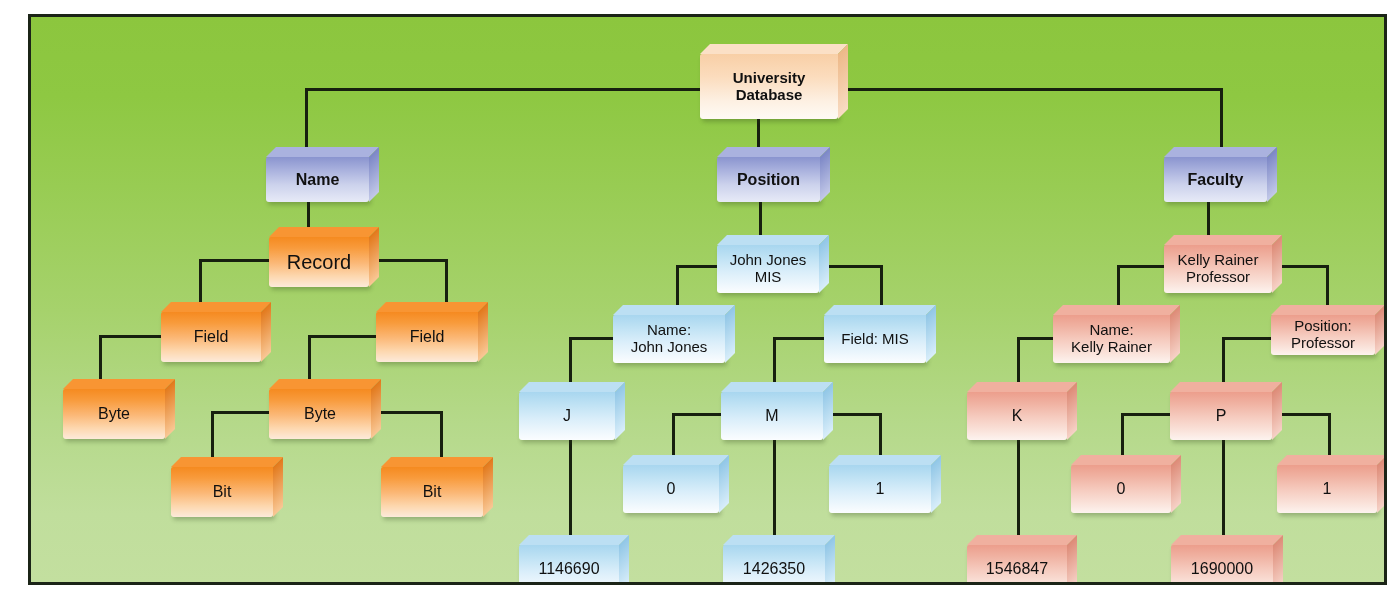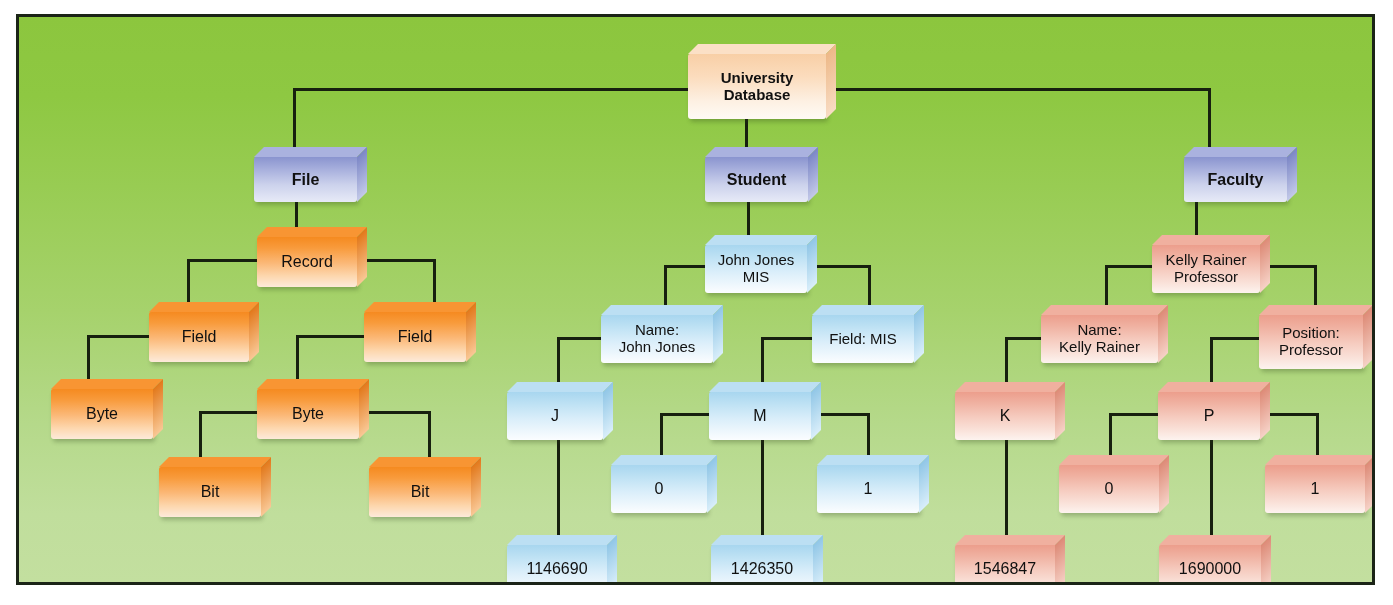--- a/index.html
+++ b/index.html
@@ -1,21 +1,21 @@
 <!DOCTYPE html>
 <html><head>
 <meta charset="utf-8">
 <title>Data Hierarchy Diagram</title>
 <style>
   html,body{margin:0;padding:0;background:#ffffff;}
   body{width:1393px;height:605px;overflow:hidden;
        font-family:"Liberation Sans","DejaVu Sans",sans-serif;}
 
   #frame{
-    position:absolute; left:16px; top:14px;
+    position:absolute; left:28px; top:14px;
     width:1359px; height:571px;
     border:3px solid #1b2417;
     box-sizing:border-box;
     background:linear-gradient(to bottom,
         #8cc63e 0%, #8ec842 14%, #98cc53 30%,
         #a6d26c 52%, #b5d98a 72%, #c0de9c 88%, #c3df9f 100%);
     overflow:hidden;
   }
 
   
@@ -132,24 +132,24 @@
       <div class="ln lnv" style="left: 986px; top: 395px; height: 126px;"></div>
       <div class="ln lnh" style="left: 1090px; top: 396px; width: 52px;"></div>
       <div class="ln lnv" style="left: 1090px; top: 396px; height: 45px;"></div>
       <div class="ln lnv" style="left: 1191px; top: 396px; height: 125px;"></div>
       <div class="ln lnh" style="left: 1249px; top: 396px; width: 50px;"></div>
       <div class="ln lnv" style="left: 1297px; top: 396px; height: 45px;"></div>
     </div>
   <div id="nodes">
       <div class="node c-peach bold" style="left: 669px; top: 27px; width: 148px; height: 75px; font-size: 15px;"><div class="face"></div><div class="top"></div><div class="side" style="top: 10px;"></div><div class="lbl">University
 Database</div></div>
-      <div class="node c-violet bold" style="left: 235px; top: 130px; width: 113px; height: 55px; font-size: 16px;"><div class="face"></div><div class="top"></div><div class="side" style="top: 10px;"></div><div class="lbl">File</div></div>
-      <div class="node c-violet bold" style="left: 686px; top: 130px; width: 113px; height: 55px; font-size: 16px;"><div class="face"></div><div class="top"></div><div class="side" style="top: 10px;"></div><div class="lbl">Student</div></div>
-      <div class="node c-violet bold" style="left: 1133px; top: 130px; width: 113px; height: 55px; font-size: 16px; margin-left: 32px;"><div class="face"></div><div class="top"></div><div class="side" style="top: 10px;"></div><div class="lbl">Faculty</div></div>
-      <div class="node c-orange" style="left: 238px; top: 210px; width: 110px; height: 60px; font-size: 16px;"><div class="face"></div><div class="top"></div><div class="side" style="top: 10px;"></div><div class="lbl">Record</div></div>
+      <div class="node c-violet bold" style="left: 235px; top: 130px; width: 113px; height: 55px; font-size: 16px;"><div class="face"></div><div class="top"></div><div class="side" style="top: 10px;"></div><div class="lbl">Name</div></div>
+      <div class="node c-violet bold" style="left: 686px; top: 130px; width: 113px; height: 55px; font-size: 16px;"><div class="face"></div><div class="top"></div><div class="side" style="top: 10px;"></div><div class="lbl">Position</div></div>
+      <div class="node c-violet bold" style="left: 1133px; top: 130px; width: 113px; height: 55px; font-size: 16px;"><div class="face"></div><div class="top"></div><div class="side" style="top: 10px;"></div><div class="lbl">Faculty</div></div>
+      <div class="node c-orange" style="left: 238px; top: 210px; width: 110px; height: 60px; font-size: 20px;"><div class="face"></div><div class="top"></div><div class="side" style="top: 10px;"></div><div class="lbl">Record</div></div>
       <div class="node c-orange" style="left: 130px; top: 285px; width: 110px; height: 60px; font-size: 16px;"><div class="face"></div><div class="top"></div><div class="side" style="top: 10px;"></div><div class="lbl">Field</div></div>
       <div class="node c-orange" style="left: 345px; top: 285px; width: 112px; height: 60px; font-size: 16px;"><div class="face"></div><div class="top"></div><div class="side" style="top: 10px;"></div><div class="lbl">Field</div></div>
       <div class="node c-orange" style="left: 32px; top: 362px; width: 112px; height: 60px; font-size: 16px;"><div class="face"></div><div class="top"></div><div class="side" style="top: 10px;"></div><div class="lbl">Byte</div></div>
       <div class="node c-orange" style="left: 238px; top: 362px; width: 112px; height: 60px; font-size: 16px;"><div class="face"></div><div class="top"></div><div class="side" style="top: 10px;"></div><div class="lbl">Byte</div></div>
       <div class="node c-orange" style="left: 140px; top: 440px; width: 112px; height: 60px; font-size: 16px;"><div class="face"></div><div class="top"></div><div class="side" style="top: 10px;"></div><div class="lbl">Bit</div></div>
       <div class="node c-orange" style="left: 350px; top: 440px; width: 112px; height: 60px; font-size: 16px;"><div class="face"></div><div class="top"></div><div class="side" style="top: 10px;"></div><div class="lbl">Bit</div></div>
       <div class="node c-blue" style="left: 686px; top: 218px; width: 112px; height: 58px; font-size: 15px;"><div class="face"></div><div class="top"></div><div class="side" style="top: 10px;"></div><div class="lbl">John Jones
 MIS</div></div>
       <div class="node c-blue" style="left: 582px; top: 288px; width: 122px; height: 58px; font-size: 15px;"><div class="face"></div><div class="top"></div><div class="side" style="top: 10px;"></div><div class="lbl">Name:
 John Jones</div></div>
@@ -157,21 +157,21 @@
       <div class="node c-blue" style="left: 488px; top: 365px; width: 106px; height: 58px; font-size: 16px;"><div class="face"></div><div class="top"></div><div class="side" style="top: 10px;"></div><div class="lbl">J</div></div>
       <div class="node c-blue" style="left: 690px; top: 365px; width: 112px; height: 58px; font-size: 16px;"><div class="face"></div><div class="top"></div><div class="side" style="top: 10px;"></div><div class="lbl">M</div></div>
       <div class="node c-blue" style="left: 592px; top: 438px; width: 106px; height: 58px; font-size: 16px;"><div class="face"></div><div class="top"></div><div class="side" style="top: 10px;"></div><div class="lbl">0</div></div>
       <div class="node c-blue" style="left: 798px; top: 438px; width: 112px; height: 58px; font-size: 16px;"><div class="face"></div><div class="top"></div><div class="side" style="top: 10px;"></div><div class="lbl">1</div></div>
       <div class="node c-blue" style="left: 488px; top: 518px; width: 110px; height: 58px; font-size: 16px;"><div class="face"></div><div class="top"></div><div class="side" style="top: 10px;"></div><div class="lbl">1146690</div></div>
       <div class="node c-blue" style="left: 692px; top: 518px; width: 112px; height: 58px; font-size: 16px;"><div class="face"></div><div class="top"></div><div class="side" style="top: 10px;"></div><div class="lbl">1426350</div></div>
       <div class="node c-salmon" style="left: 1133px; top: 218px; width: 118px; height: 58px; font-size: 15px;"><div class="face"></div><div class="top"></div><div class="side" style="top: 10px;"></div><div class="lbl">Kelly Rainer
 Professor</div></div>
       <div class="node c-salmon" style="left: 1022px; top: 288px; width: 127px; height: 58px; font-size: 15px;"><div class="face"></div><div class="top"></div><div class="side" style="top: 10px;"></div><div class="lbl">Name:
 Kelly Rainer</div></div>
-      <div class="node c-salmon" style="left: 1240px; top: 288px; width: 114px; height: 64px; font-size: 15px;"><div class="face"></div><div class="top"></div><div class="side" style="top: 10px;"></div><div class="lbl">Position:
+      <div class="node c-salmon" style="left: 1240px; top: 288px; width: 114px; height: 50px; font-size: 15px;"><div class="face"></div><div class="top"></div><div class="side" style="top: 10px;"></div><div class="lbl">Position:
 Professor</div></div>
       <div class="node c-salmon" style="left: 936px; top: 365px; width: 110px; height: 58px; font-size: 16px;"><div class="face"></div><div class="top"></div><div class="side" style="top: 10px;"></div><div class="lbl">K</div></div>
       <div class="node c-salmon" style="left: 1139px; top: 365px; width: 112px; height: 58px; font-size: 16px;"><div class="face"></div><div class="top"></div><div class="side" style="top: 10px;"></div><div class="lbl">P</div></div>
       <div class="node c-salmon" style="left: 1040px; top: 438px; width: 110px; height: 58px; font-size: 16px;"><div class="face"></div><div class="top"></div><div class="side" style="top: 10px;"></div><div class="lbl">0</div></div>
       <div class="node c-salmon" style="left: 1246px; top: 438px; width: 110px; height: 58px; font-size: 16px;"><div class="face"></div><div class="top"></div><div class="side" style="top: 10px;"></div><div class="lbl">1</div></div>
       <div class="node c-salmon" style="left: 936px; top: 518px; width: 110px; height: 58px; font-size: 16px;"><div class="face"></div><div class="top"></div><div class="side" style="top: 10px;"></div><div class="lbl">1546847</div></div>
       <div class="node c-salmon" style="left: 1140px; top: 518px; width: 112px; height: 58px; font-size: 16px;"><div class="face"></div><div class="top"></div><div class="side" style="top: 10px;"></div><div class="lbl">1690000</div></div>
     </div>
 </div>
 

